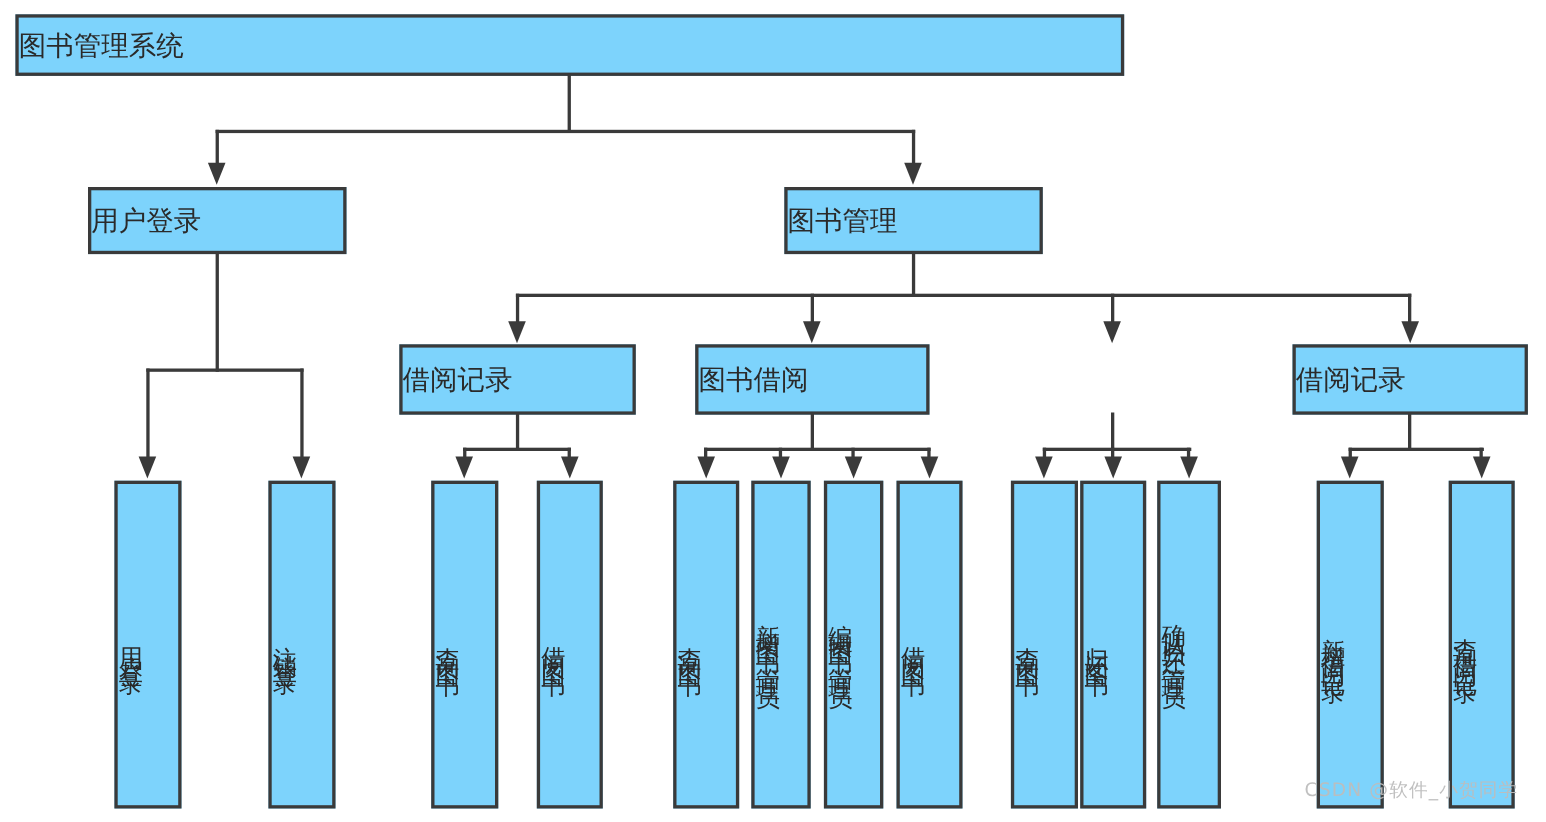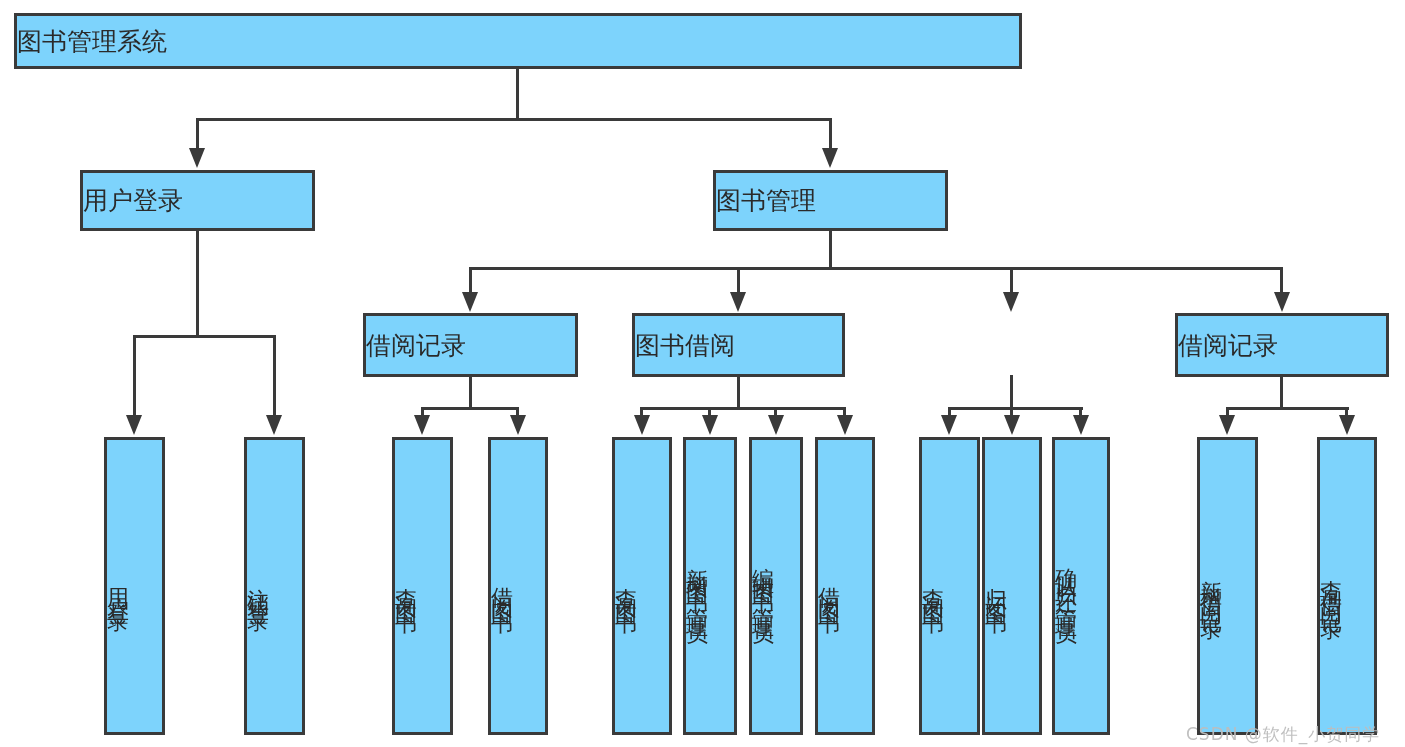--- a/index.html
+++ b/index.html
@@ -23,21 +23,21 @@
     writing-mode:vertical-rl;text-orientation:mixed;
     font-size:22px;letter-spacing:8px;color:var(--text);line-height:1;
   }
   .line{position:absolute;background:var(--line);}
   .ah{
     position:absolute;width:0;height:0;
     border-left:8px solid transparent;border-right:8px solid transparent;
     border-top:20px solid var(--line);
   }
   .watermark{
-    position:absolute;left:1186px;top:723px;font-size:17px;letter-spacing:1px;
+    position:absolute;left:1186px;top:707px;font-size:17px;letter-spacing:1px;
     color:var(--watermark);white-space:nowrap;opacity:.95;z-index:5;
   }
 </style>
 </head>
 <body>
 
 <div class="canvas">
 
   <div class="box" style="left:14px;top:13px;width:1008px;height:56px;">
     <span class="hlabel">图书管理系统</span>

